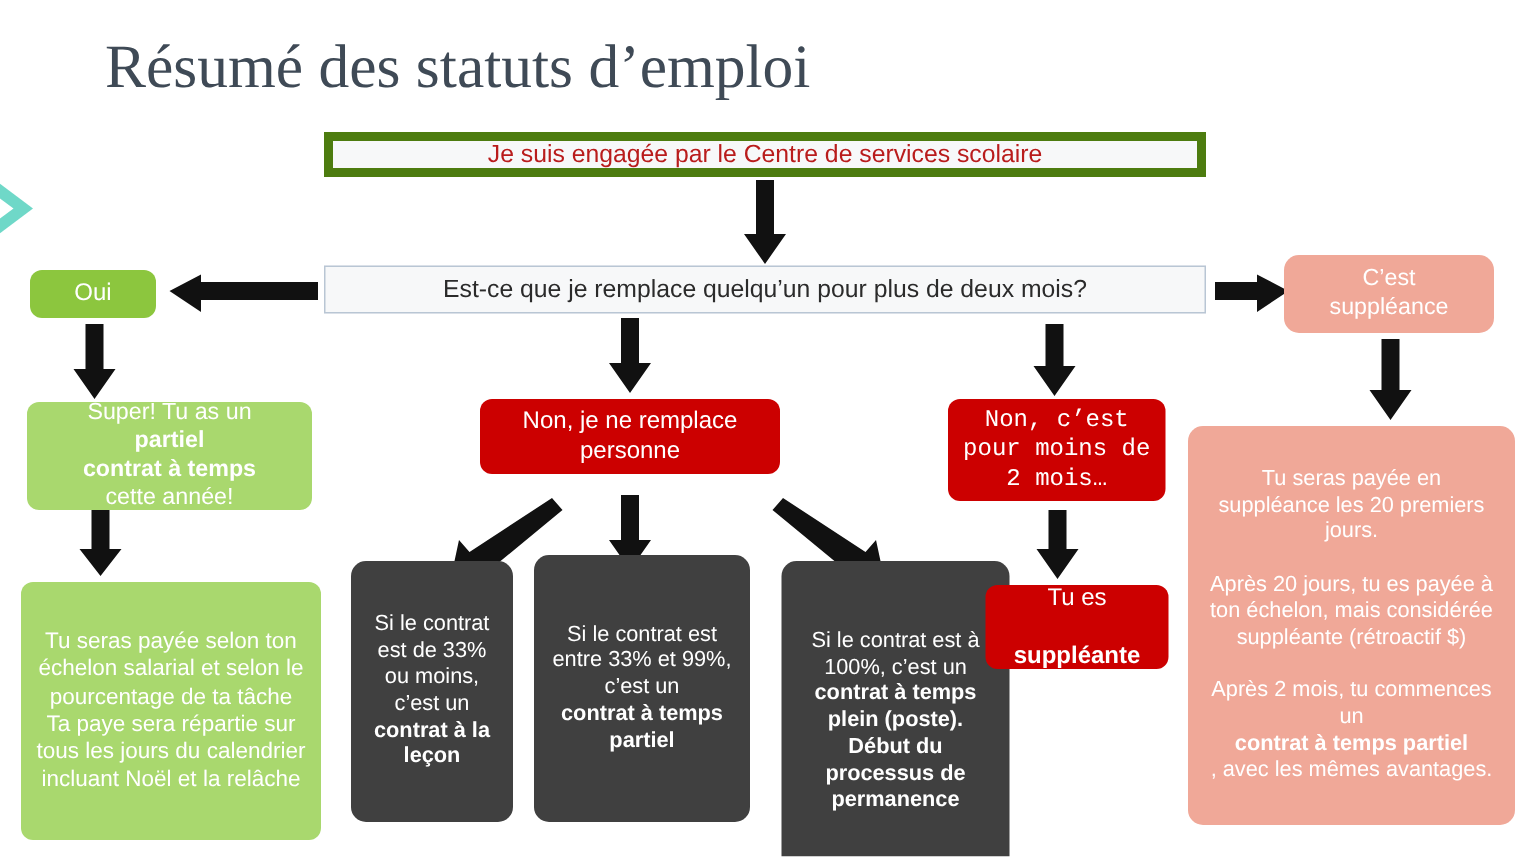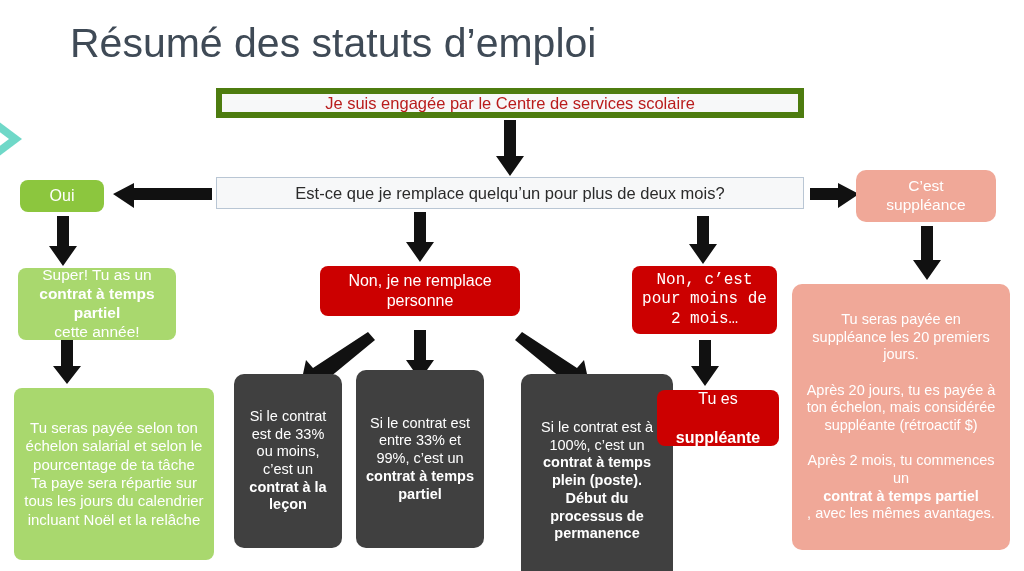--- a/index.html
+++ b/index.html
@@ -37,21 +37,21 @@
     border-top: 17px solid transparent;
     border-bottom: 17px solid transparent;
     border-left: 23px solid #ffffff;
   }
   .title {
     position: absolute;
     left: 70px;
     top: 20px;
     font-size: 41px;
     color: #3f4a56;
-    font-family: Liberation Sans, sans-serif;
+    font-family: Liberation Serif, serif;
     font-weight: 400;
     letter-spacing: 0px;
     white-space: nowrap;
   }
   .node {
     position: absolute;
     box-sizing: border-box;
     display: flex;
     align-items: center;
     justify-content: center;
@@ -160,25 +160,25 @@
   <div class="node n-green" style="left:20px; top:180px; width:84px; height:32px;">
     <span>Oui</span>
   </div>
 
   <div class="arrow" style="left:48px; top:216px;">
     <svg width="30" height="52" viewBox="0 0 30 52">
       <path d="M9 0 h12 v30 h8 L15 50 L1 30 h8 Z" fill="#111111"></path>
     </svg>
   </div>
 
-  <div class="node n-green-soft" style="left:18px; top:268px; width:158px; height:72px;">
+  <div class="node n-green-soft" style="left:18px; top:268px; width:190px; height:72px;">
     <span>
       <span>Super! Tu as un </span>
-        <span class="b">contrat à temps</span>
-      <span class="b">partiel</span>
+        <span class="b">partiel</span>
+      <span class="b">contrat à temps</span>
         <span> cette année!</span>
     </span>
   </div>
 
   <div class="arrow" style="left:52px; top:340px;">
     <svg width="30" height="46" viewBox="0 0 30 46">
       <path d="M9 0 h12 v26 h8 L15 44 L1 26 h8 Z" fill="#111111"></path>
     </svg>
   </div>
 
@@ -216,21 +216,21 @@
     </svg>
   </div>
 
   <div class="node n-red-dark" style="left:234px; top:374px; width:108px; height:174px; padding:8px 8px;">
     <span>
       <span>Si le contrat est de 33% ou moins, c’est un </span>
         <span class="b">contrat à la leçon</span>
     </span>
   </div>
 
-  <div class="node n-red-dark" style="left:356px; top:370px; width:128px; height:178px; padding:4px 8px;">
+  <div class="node n-red-dark" style="left:356px; top:370px; width:144px; height:178px; padding:4px 8px;">
     <span>
       <span>Si le contrat est entre 33% et 99%, c’est un </span>
         <span class="b">contrat à temps partiel</span>
     </span>
   </div>
 
   <div class="node n-red-dark" style="left:494px; top:374px; width:152px; height:214px; padding:8px 10px;margin-left:27px;">
     <span>
       <span>Si le contrat est à 100%, c’est un </span>
         <span class="b">contrat à temps plein (poste). Début du processus de permanence</span>

